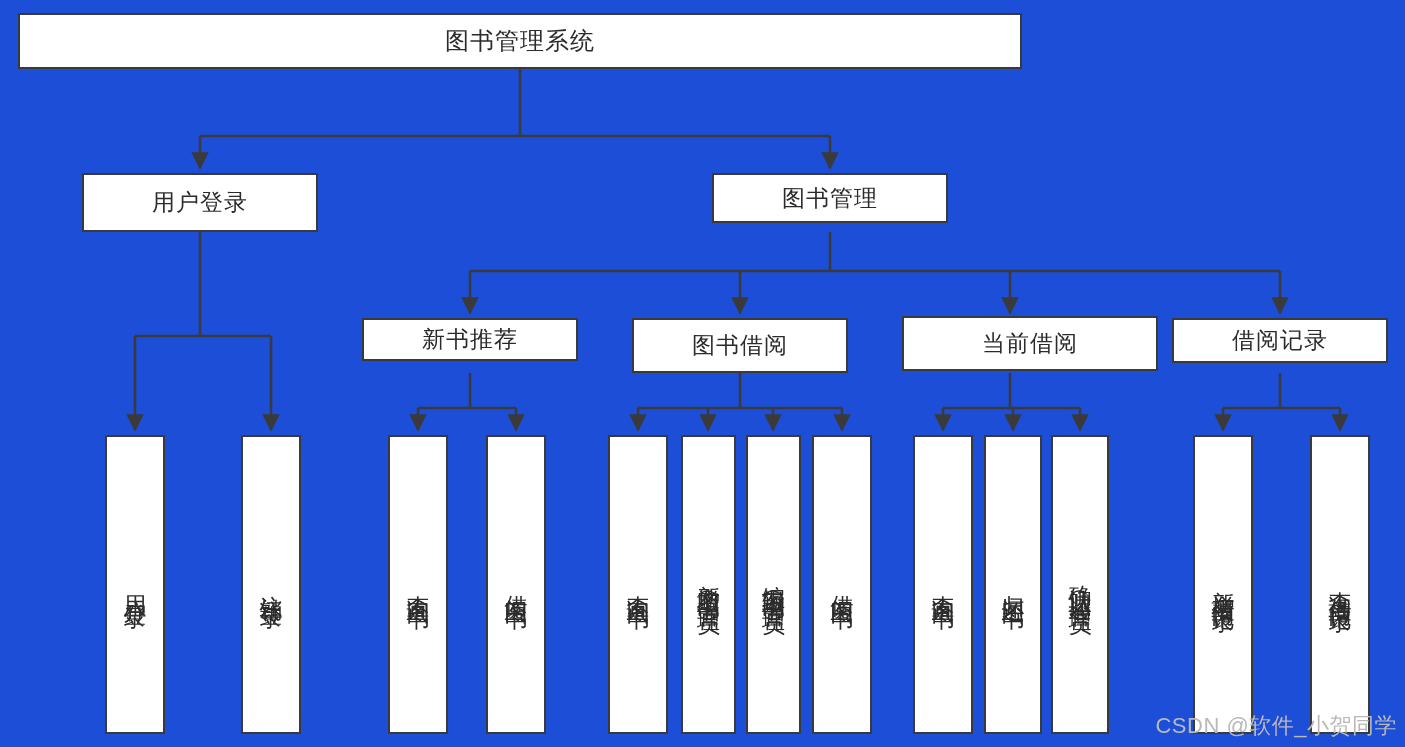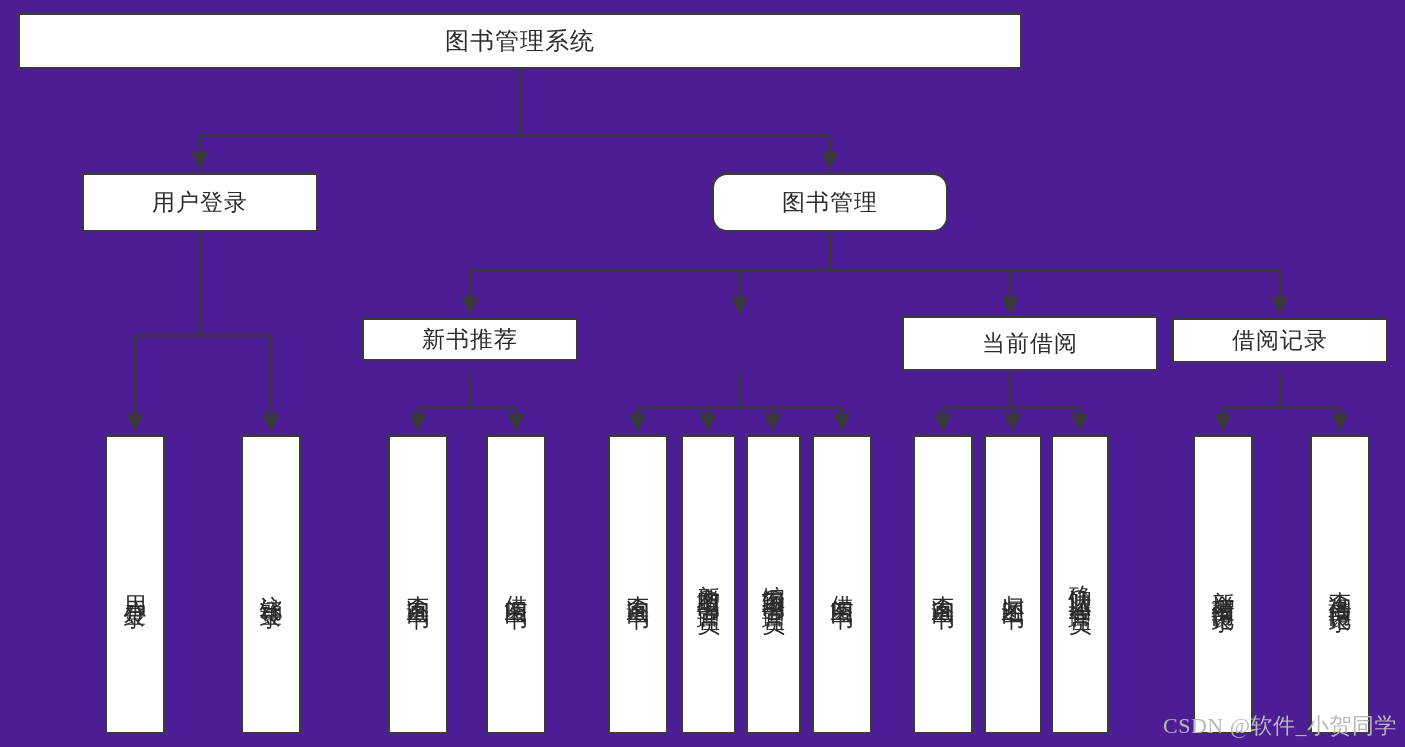--- a/index.html
+++ b/index.html
@@ -7,23 +7,22 @@
     padding: 0;
     background: #ffffff;
   }
   body {
     font-family: "Liberation Sans", "DejaVu Sans", sans-serif;
   }
   #canvas {
     position: relative;
     width: 1405px;
     height: 747px;
-    background: #4c1d95;
+    background: #1d4ed8;
     overflow: hidden;
-    font-family: Liberation Serif, serif;
   }
   #wires {
     position: absolute;
     left: 0;
     top: 0;
     width: 1405px;
     height: 747px;
     pointer-events: none;
   }
   .node {
@@ -113,23 +112,24 @@
       <path d="M 1280 373 L 1280 408"></path>
       <path d="M 1223 408 L 1340 408"></path>
       <path d="M 1223 408 L 1223 430" marker-end="url(#arrow)"></path>
       <path d="M 1340 408 L 1340 430" marker-end="url(#arrow)"></path>
     </g>
   </svg>
 
   <div class="node horizontal root" style="left:18px; top:13px; width:1004px; height:56px;">图书管理系统</div>
 
   <div class="node horizontal" style="left:82px; top:173px; width:236px; height:59px;">用户登录</div>
-  <div class="node horizontal" style="left:712px; top:173px; width:236px; height:59px;border-radius:15px;">图书管理</div>
+  <div class="node horizontal" style="left:712px; top:173px; width:236px; height:50px;">图书管理</div>
 
   <div class="node horizontal" style="left:362px; top:318px; width:216px; height:43px;">新书推荐</div>
+  <div class="node horizontal" style="left:632px; top:318px; width:216px; height:55px;">图书借阅</div>
   <div class="node horizontal" style="left:902px; top:316px; width:256px; height:55px;">当前借阅</div>
   <div class="node horizontal" style="left:1172px; top:318px; width:216px; height:45px;">借阅记录</div>
 
   <div class="node vertical" style="left:105px; top:435px; width:60px; height:299px;">用户登录</div>
   <div class="node vertical" style="left:241px; top:435px; width:60px; height:299px;">注销登录</div>
 
   <div class="node vertical" style="left:388px; top:435px; width:60px; height:299px;">查询图书</div>
   <div class="node vertical" style="left:486px; top:435px; width:60px; height:299px;">借阅图书</div>
 
   <div class="node vertical" style="left:608px; top:435px; width:60px; height:299px;">查询图书</div>

